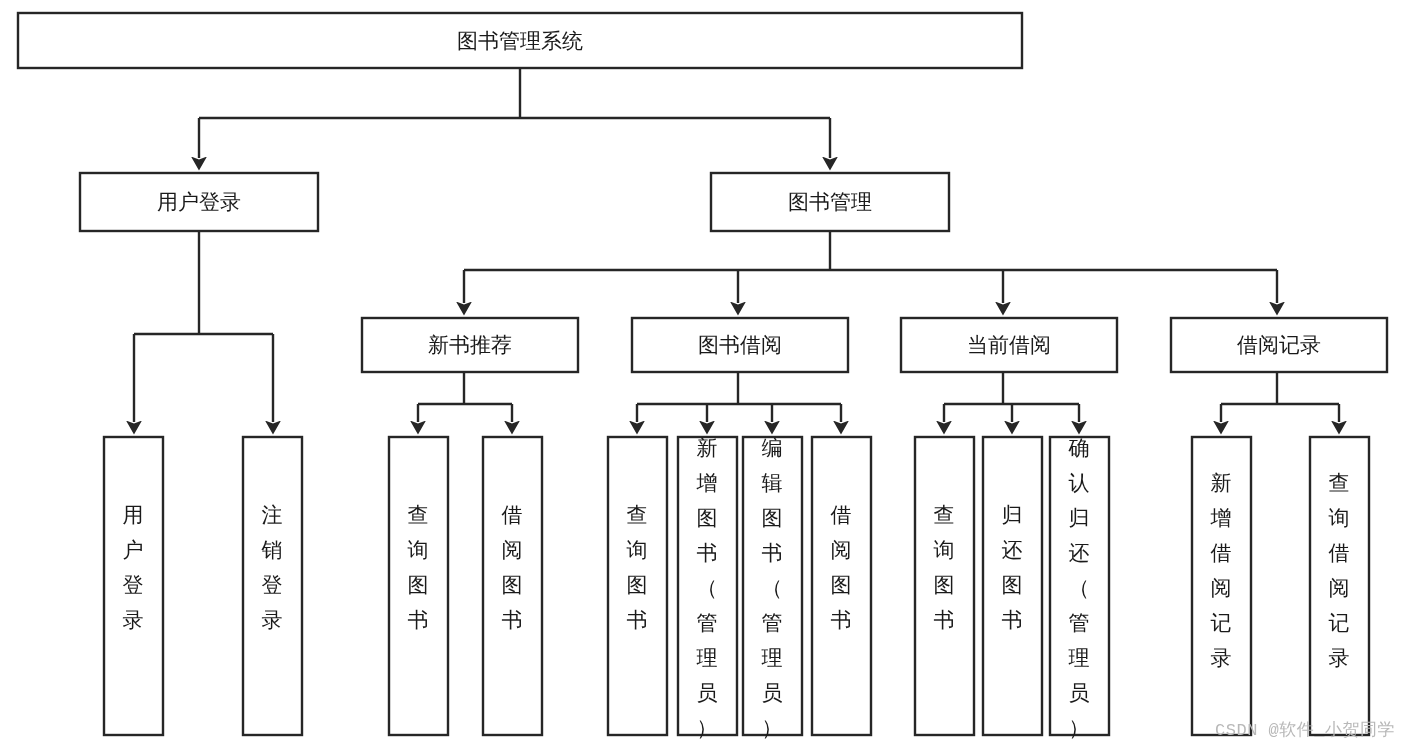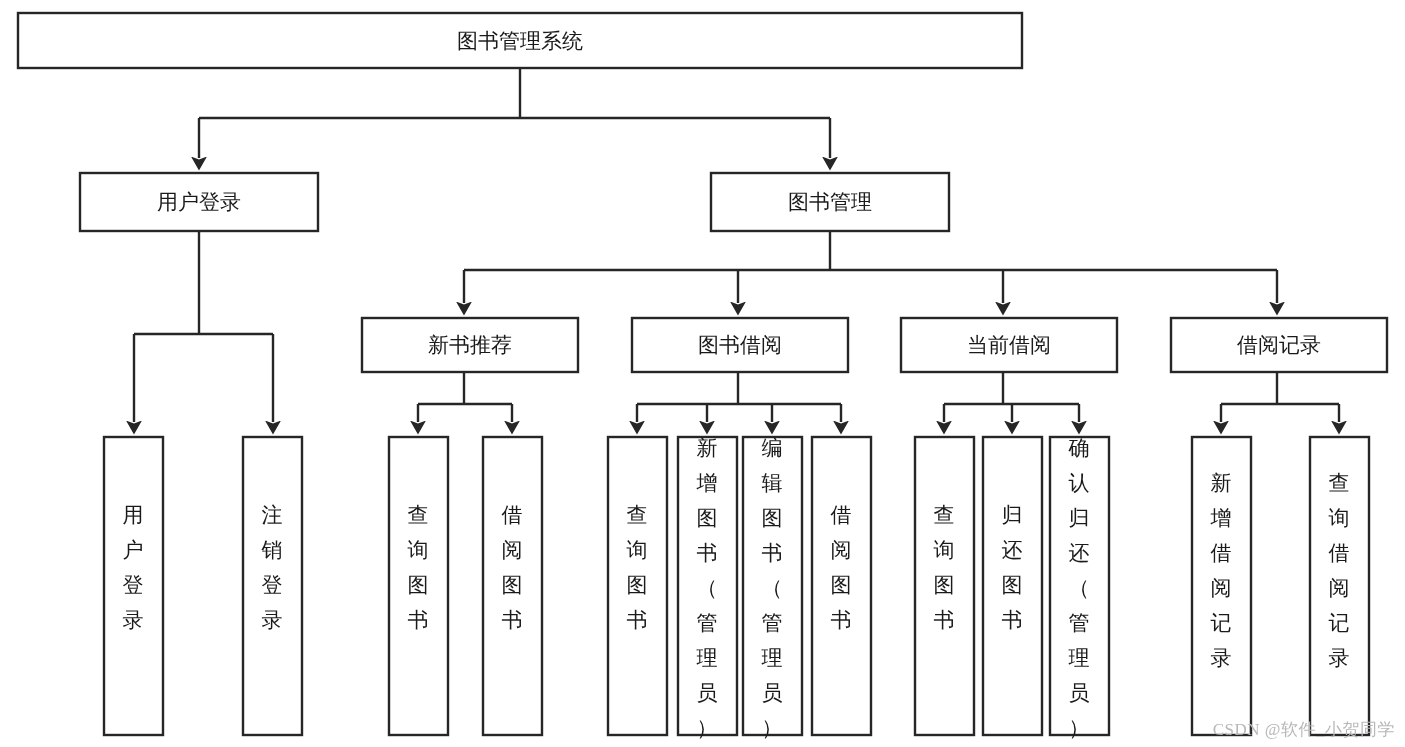--- a/index.html
+++ b/index.html
@@ -43,21 +43,21 @@
     fill: none;
   }
   .arrow-head {
     fill: #262626;
     stroke: none;
   }
   .watermark {
     position: absolute;
     right: 10px;
     bottom: 6px;
-    font-family: Liberation Serif, serif;
+    font-family: Liberation Mono, monospace;
     font-size: 17px;
     color: #b8b8b8;
     letter-spacing: 0.5px;
     white-space: nowrap;
     user-select: none;
   }
 </style>
 </head>
 <body>
 

